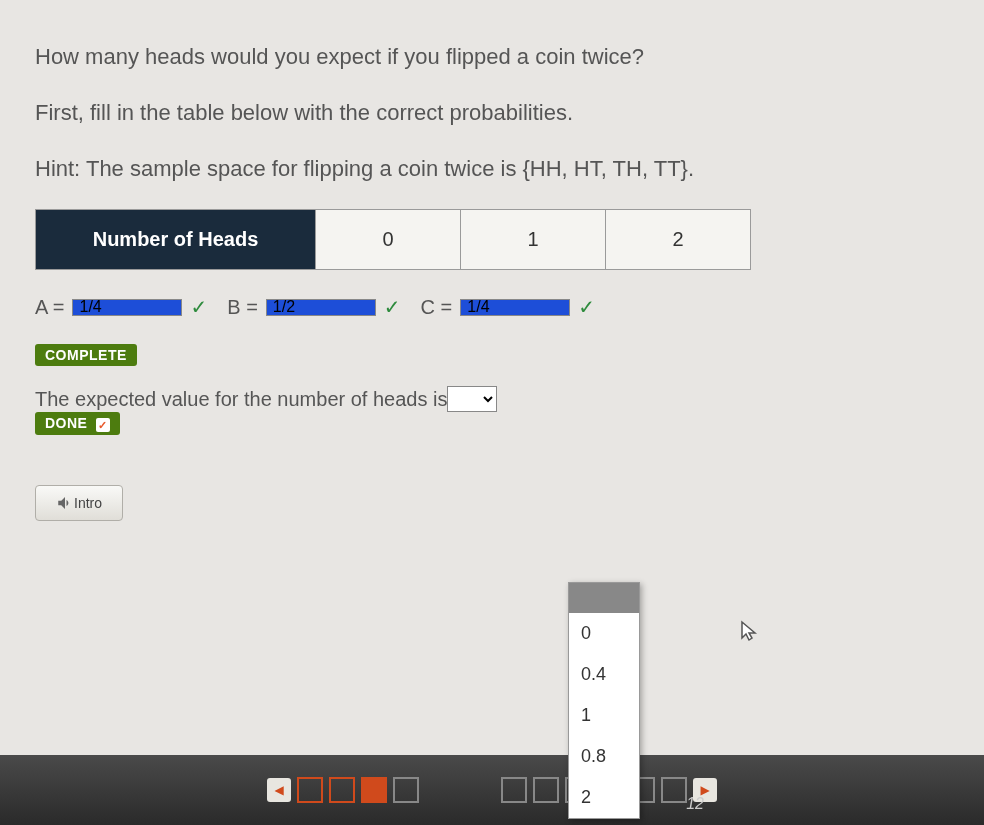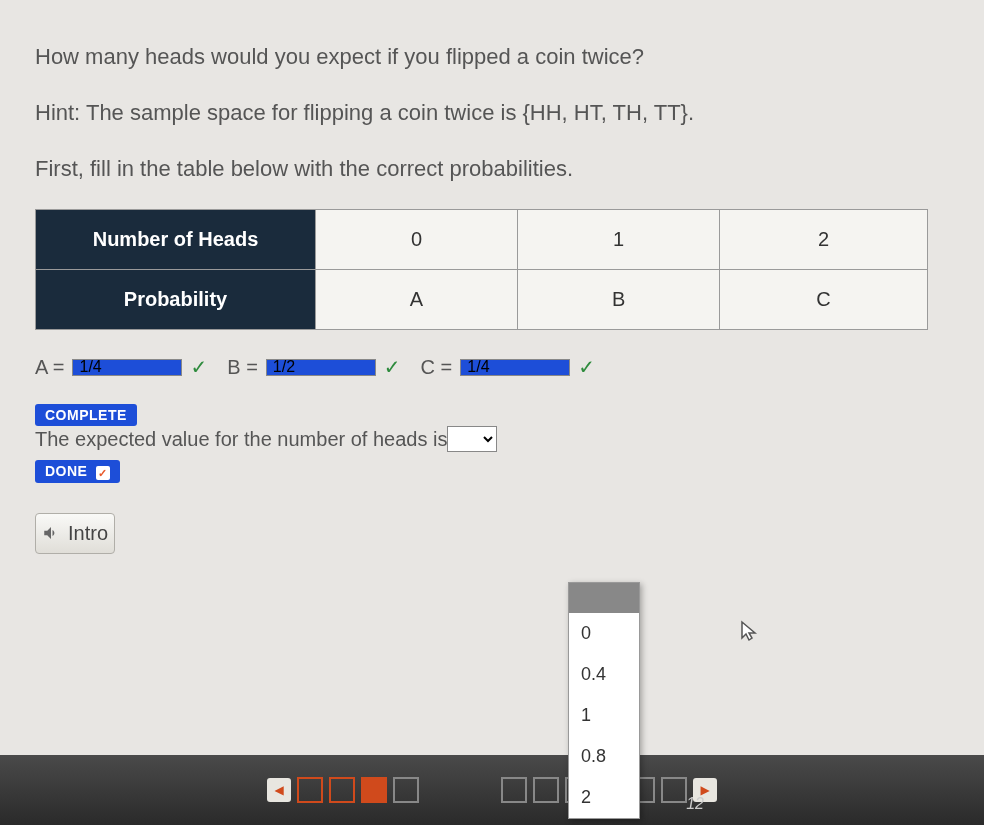--- a/index.html
+++ b/index.html
@@ -17,21 +17,21 @@
     }
     .question-text {
       font-size: 22px;
       color: #555;
       margin-bottom: 25px;
       line-height: 1.4;
       margin-top: 12px;
     }
     .prob-table {
       border-collapse: collapse;
-      width: 893px;
+      width: 716px;
       margin-bottom: 25px;
     }
     .prob-table td, .prob-table th {
       border: 1px solid #9a9a9a;
       padding: 18px 12px;
       text-align: center;
       font-size: 20px;
     }
     .header-cell {
       background: #1a2b3c;
@@ -59,48 +59,48 @@
       font-size: 16px;
       background: #1d4ed8;
     }
     .check {
       color: #2e8b3d;
       font-size: 20px;
       margin-right: 12px;
     }
     .badge {
       display: inline-block;
-      background: #1d4ed8;
+      background: #4d7c0f;
       color: #fff;
       font-weight: bold;
       font-size: 14px;
       padding: 3px 10px;
       border-radius: 3px;
       letter-spacing: 0.5px;
+      margin-bottom: 20px;
     }
     .badge-check {
       display: inline-block;
       width: 14px;
       height: 14px;
       background: #fff;
       color: #e85a2c;
       font-size: 11px;
       text-align: center;
       line-height: 14px;
       border-radius: 2px;
       margin-left: 4px;
       vertical-align: middle;
     }
     .expected-row {
       font-size: 20px;
       color: #555;
       display: flex;
       align-items: center;
       gap: 0;
-      margin-bottom: 8px;
     }
     .select-box {
       width: 50px;
       height: 26px;
       border: 1px solid #888;
       background: #fff;
       font-size: 14px;
       position: relative;
     }
     .dropdown-panel {
@@ -119,26 +119,25 @@
     }
     .dropdown-item {
       padding: 10px 12px;
       font-size: 18px;
       color: #333;
       cursor: pointer;
     }
     .intro-btn {
       display: inline-flex;
       align-items: center;
-      gap: 8px;
       background: linear-gradient(#f9f9f7, #e0ded8);
       border: 1px solid #b0aea8;
       border-radius: 4px;
-      padding: 8px 6px;
-      font-size: 20px;
+      padding: 8px 20px;
+      font-size: 14px;
       color: #444;
       cursor: pointer;
       margin-top: 20px;
     }
     .speaker-icon {
       width: 18px;
       height: 18px;
     }
     .bottom-bar {
       position: absolute;
@@ -193,36 +192,30 @@
       font-size: 22px;
       color: #555;
       pointer-events: none;
     }
   </style>
 </head>
 <body>
 
 <div class="content">
   <p class="question-text">How many heads would you expect if you flipped a coin twice?</p>
+  <p class="question-text">First, fill in the table below with the correct probabilities.</p>
   <p class="question-text">Hint: The sample space for flipping a coin twice is {HH, HT, TH, TT}.</p>
-  <p class="question-text">First, fill in the table below with the correct probabilities.</p>
 
   <table class="prob-table">
     <tbody>
         <tr>
       <td class="header-cell">Number of Heads</td>
       <td class="data-cell">0</td>
       <td class="data-cell">1</td>
       <td class="data-cell">2</td>
-    </tr>
-    <tr>
-      <td class="header-cell">Probability</td>
-      <td class="data-cell">A</td>
-      <td class="data-cell">B</td>
-      <td class="data-cell">C</td>
     </tr>
   </tbody>
     </table>
 
   <div class="answer-row">
     <span>A =</span>
     <input class="answer-input" value="1/4" style="">
     <span class="check">✓</span>
     <span>B =</span>
     <input class="answer-input" value="1/2" style="">

